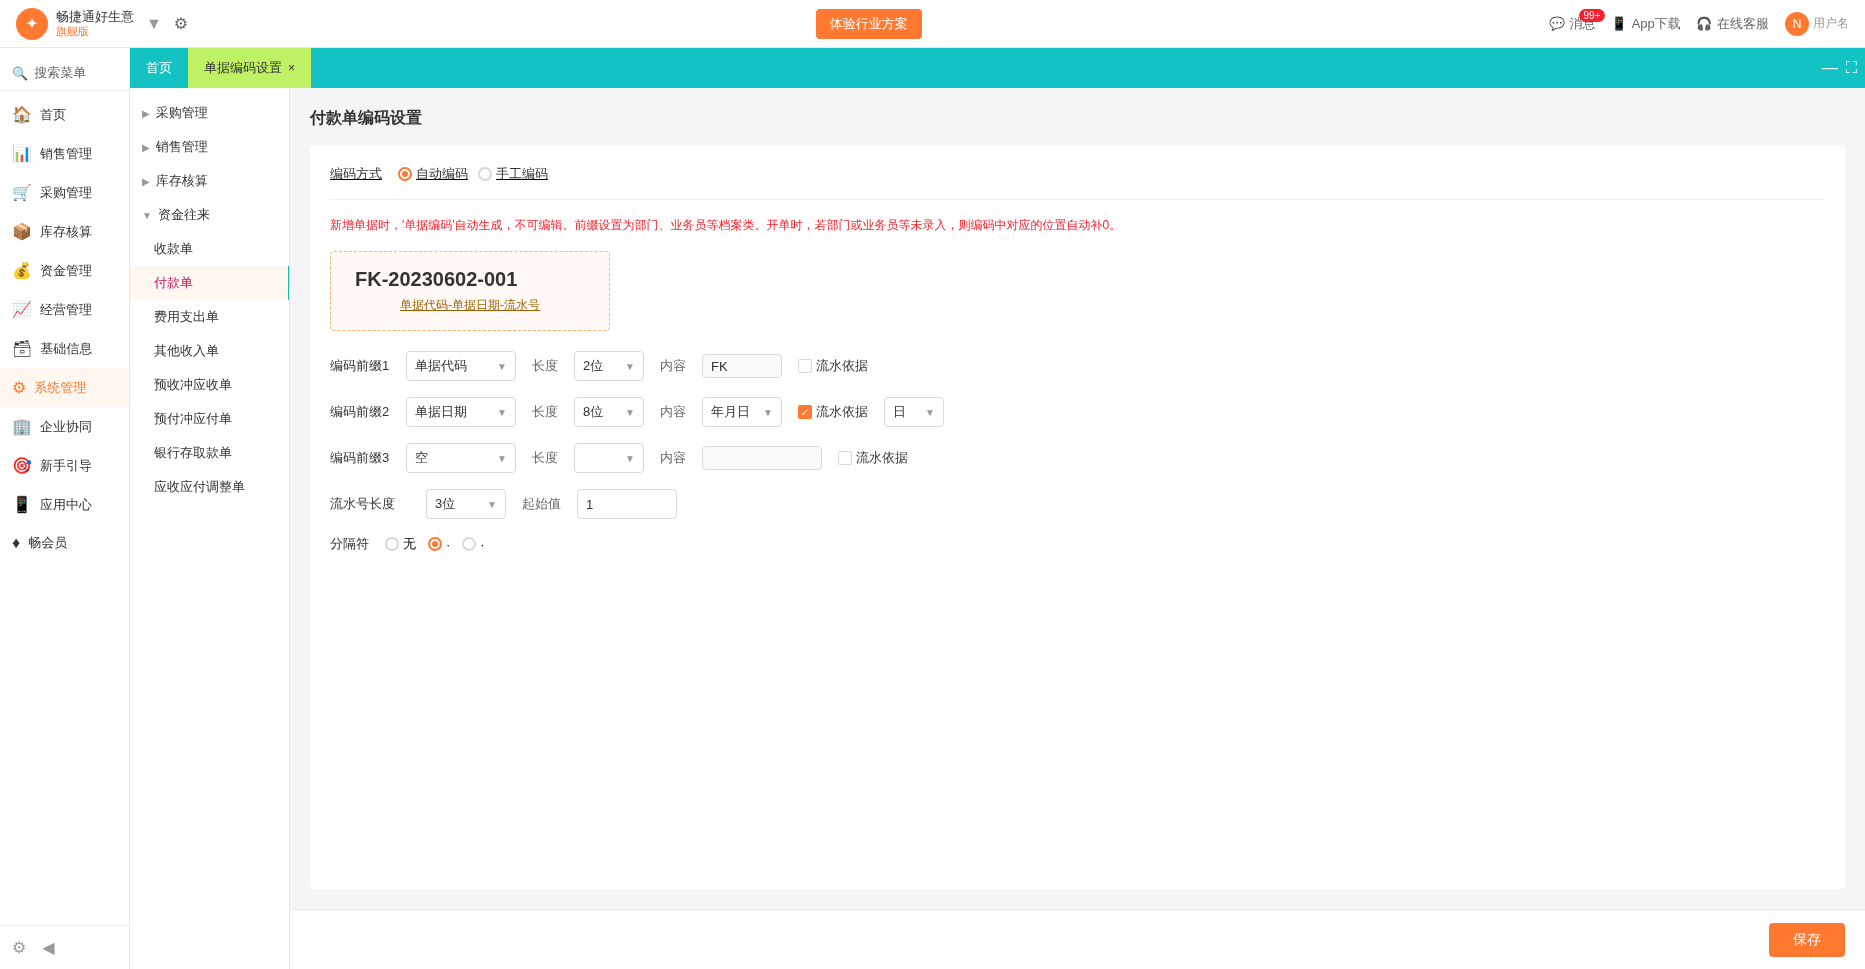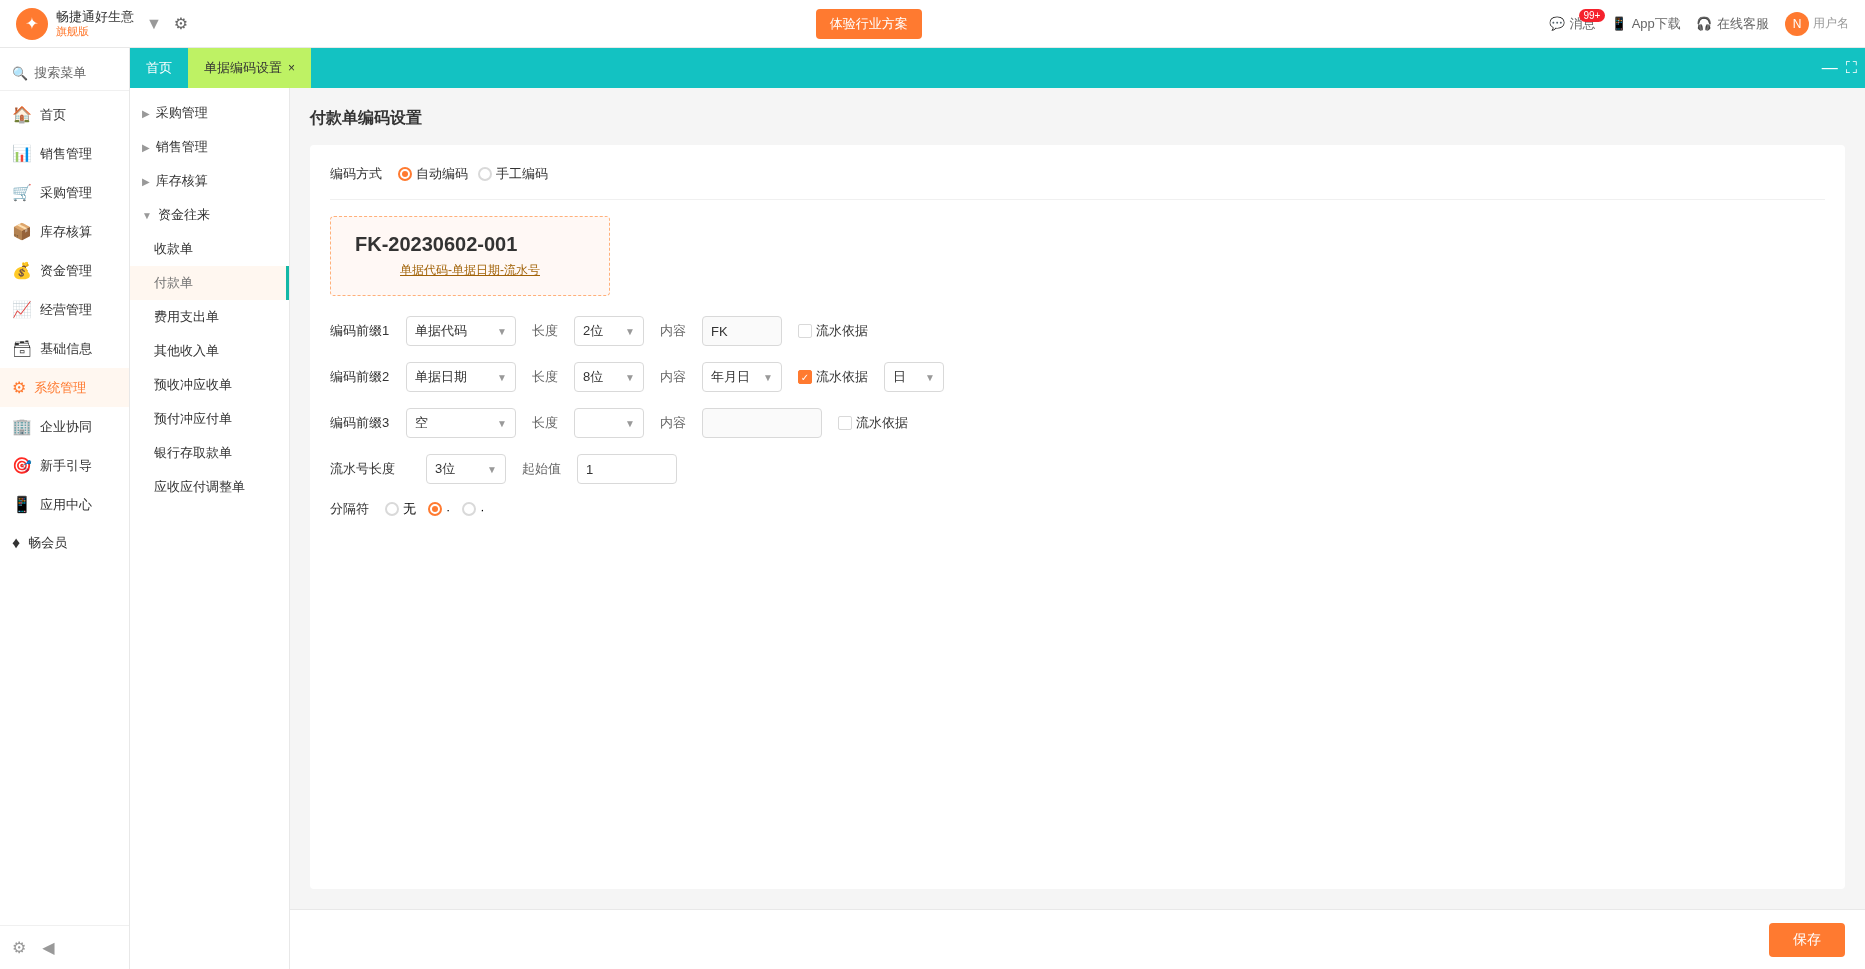--- a/index.html
+++ b/index.html
@@ -83,39 +83,39 @@
       overflow-y: auto;
       flex-shrink: 0;
     }
     .nav-group-title {
       display: flex; align-items: center; padding: 8px 12px; gap: 6px; cursor: pointer; color: #333; font-size: 13px; font-weight: 500;
     }
     .nav-group-title .arrow { font-size: 10px; color: #999; }
     .nav-sub-item {
       padding: 8px 12px 8px 24px; cursor: pointer; color: #333; font-size: 13px;
     }
-    .nav-sub-item.active { background: #fff7f0; color: #737373; border-right: 3px solid #14b8a6; }
+    .nav-sub-item.active { background: #fff7f0; color: #be185d; border-right: 1px solid #14b8a6; }
 
     
     .main-content {
       flex: 1;
       background: #f5f5f5;
       padding: 20px;
       overflow-y: auto;
       display: flex;
       flex-direction: column;
       gap: 0;
     }
 
     .page-title { font-size: 16px; font-weight: 600; color: #333; margin-bottom: 16px; }
 
     .settings-panel { background: #fff; border-radius: 4px; padding: 20px; flex: 1; }
 
     
-    .encode-type { display: flex; align-items: center; gap: 16px; margin-bottom: 16px; padding-bottom: 16px; border-bottom: 1px solid #f0f0f0; }
+    .encode-type { display: flex; align-items: center; gap: 16px; margin-bottom: 16px; padding-bottom: 16px; border-bottom: 1px solid #f0f0f0; text-decoration: underline; }
     .encode-label { font-size: 13px; color: #333; }
     .radio-group { display: flex; align-items: center; gap: 10px; }
     .radio-item { display: flex; align-items: center; gap: 4px; cursor: pointer; font-size: 13px; color: #333; }
     .radio-dot { width: 14px; height: 14px; border-radius: 50%; border: 2px solid #d9d9d9; display: flex; align-items: center; justify-content: center; }
     .radio-dot.checked { border-color: #ff7a30; }
     .radio-dot.checked::after { content: ''; width: 6px; height: 6px; border-radius: 50%; background: #ff7a30; }
 
     
     .info-text { font-size: 12px; color: #666; margin-bottom: 16px; line-height: 1.6; }
     .info-text span { color: #f5222d; }
@@ -139,21 +139,21 @@
 
     
     .form-row { display: flex; align-items: center; gap: 16px; margin-bottom: 16px; }
     .form-label { font-size: 13px; color: #333; width: 60px; flex-shrink: 0; }
     .form-select {
       height: 30px; border: 1px solid #d9d9d9; border-radius: 4px; padding: 0 8px; font-size: 13px; color: #333;
       display: flex; align-items: center; justify-content: space-between; cursor: pointer; background: #fff; min-width: 100px;
     }
     .form-select .arrow { color: #999; font-size: 10px; margin-left: 8px; }
     .form-input-readonly {
-      height: 30px; border: 1px solid #d9d9d9; border-radius: 4px; padding: 0 8px; font-size: 13px; color: #333; background: #fafafa; min-width: 80px; display: flex; align-items: center;
+      height: 24px; border: 1px solid #d9d9d9; border-radius: 4px; padding: 0 8px; font-size: 13px; color: #333; background: #fafafa; min-width: 80px; display: flex; align-items: center;
     }
     .length-label { font-size: 13px; color: #666; }
     .content-label { font-size: 13px; color: #666; }
     .checkbox-inline { display: flex; align-items: center; gap: 4px; font-size: 13px; color: #333; cursor: pointer; }
     .checkbox-checked { width: 14px; height: 14px; background: #ff7a30; border: 1px solid #ff7a30; border-radius: 2px; display: flex; align-items: center; justify-content: center; color: white; font-size: 10px; }
     .checkbox-unchecked { width: 14px; height: 14px; border: 1px solid #d9d9d9; border-radius: 2px; }
 
     
     .stream-row { display: flex; align-items: center; gap: 16px; margin-bottom: 16px; }
     .stream-input { height: 30px; border: 1px solid #d9d9d9; border-radius: 4px; padding: 0 8px; font-size: 13px; color: #333; background: #fff; width: 100px; }
@@ -352,20 +352,23 @@
                   <span>自动编码</span>
                 </label>
                 <label class="radio-item">
                   <div class="radio-dot"></div>
                   <span>手工编码</span>
                 </label>
               </div>
             </div>
 
             
+            <div class="info-text">
+              <span>新增单据时，'单据编码'自动生成，不可编辑。前缀设置为部门、业务员等档案类。开单时，若部门或业务员等未录入，则编码中对应的位置自动补0。</span>
+            </div>
 
             
             <div class="code-preview">
               <div class="code-preview-main">FK-20230602-001</div>
               <div class="code-preview-sub">单据代码-单据日期-流水号</div>
             </div>
 
             
 
             

